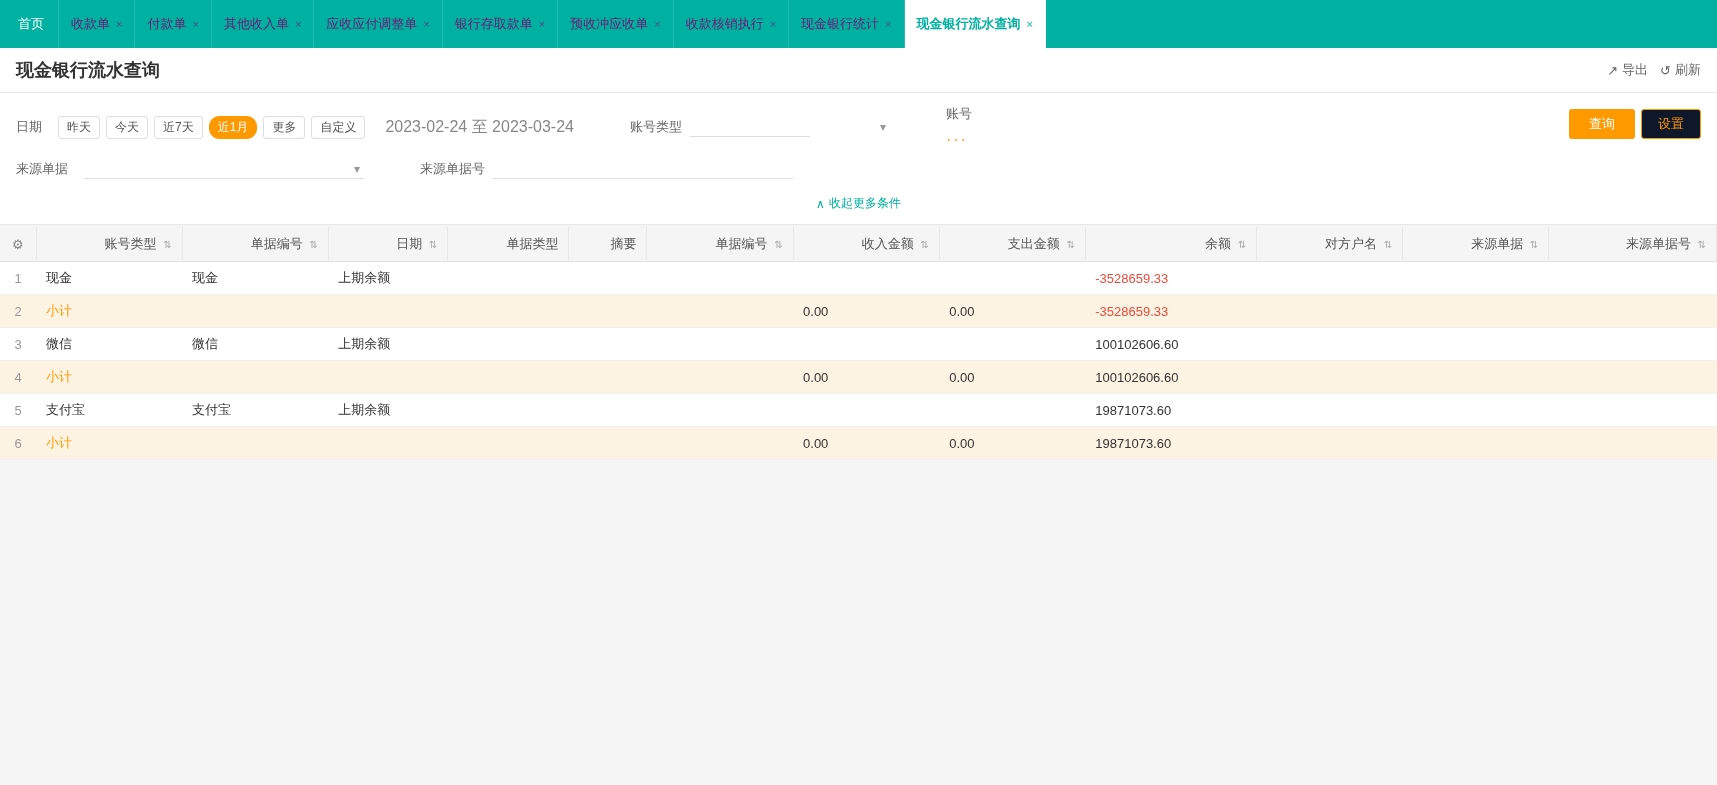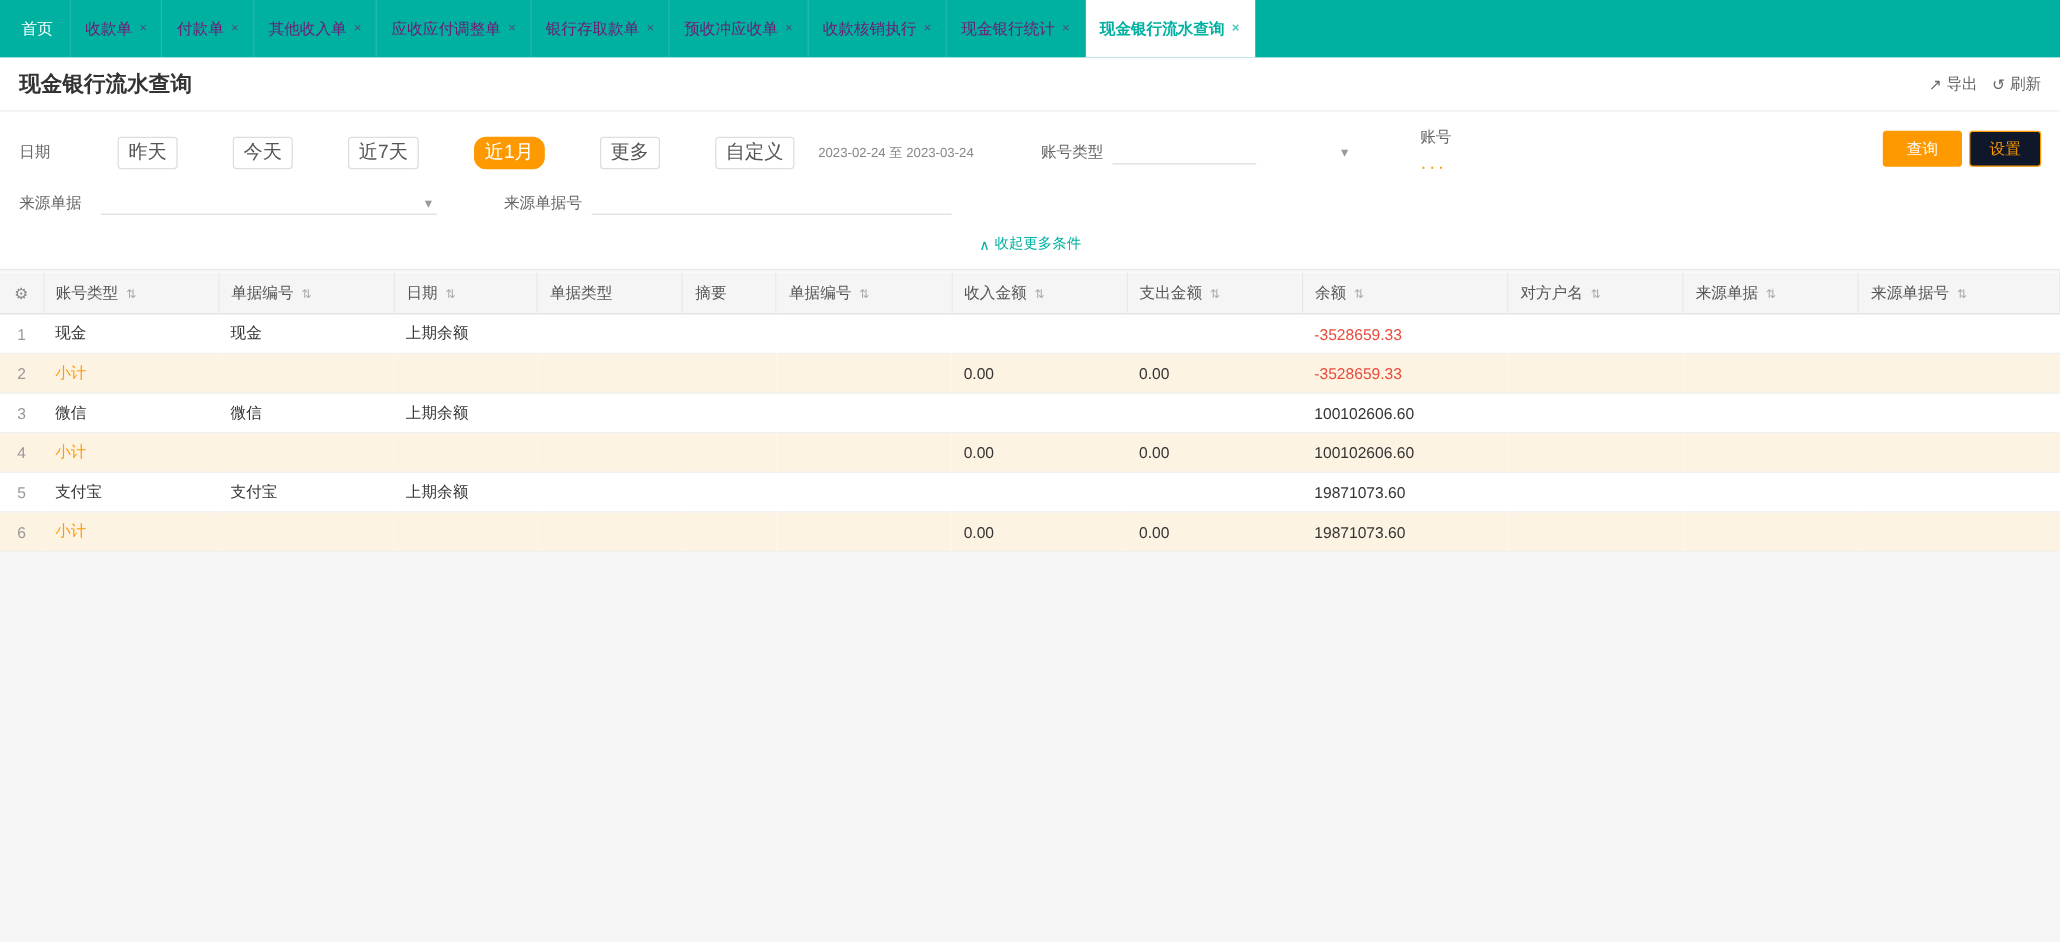--- a/index.html
+++ b/index.html
@@ -95,33 +95,32 @@
     .date-options {
       display: flex;
       align-items: center;
       gap: 6px;
     }
     .date-btn {
       padding: 2px 8px;
       border: 1px solid #ddd;
       border-radius: 3px;
       cursor: pointer;
-      font-size: 16px;
+      font-size: 12px;
       color: #555;
       background: #fff;
-      margin-left: 40px;
     }
     .date-btn.active {
       background: #f90;
       border-color: #f90;
       color: #fff;
       border-radius: 10px;
     }
     .date-range {
-      font-size: 11px;
+      font-size: 16px;
       color: #888;
       margin-left: 4px;
     }
     .filter-select {
       border: none;
       border-bottom: 1px solid #ddd;
       padding: 2px 24px 2px 4px;
       font-size: 13px;
       color: #333;
       background: transparent;
@@ -200,21 +199,21 @@
       width: 100%;
       border-collapse: collapse;
       font-size: 13px;
     }
     thead tr {
       background: #f5f5f5;
       border-bottom: 1px solid #e0e0e0;
     }
     thead th {
       padding: 8px 10px;
-      text-align: left;
+      text-align: right;
       color: #555;
       font-weight: normal;
       white-space: nowrap;
       border-right: 1px solid #e8e8e8;
       user-select: none;
     }
     thead th .sort-icon {
       color: #aaa;
       font-size: 10px;
       margin-left: 3px;

